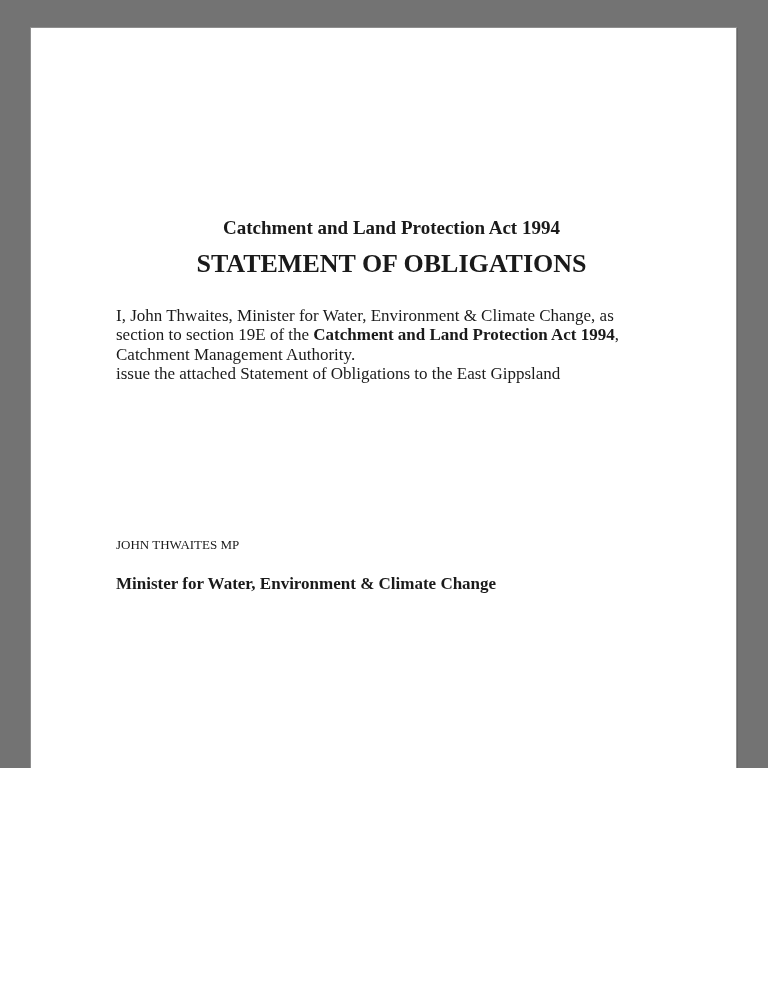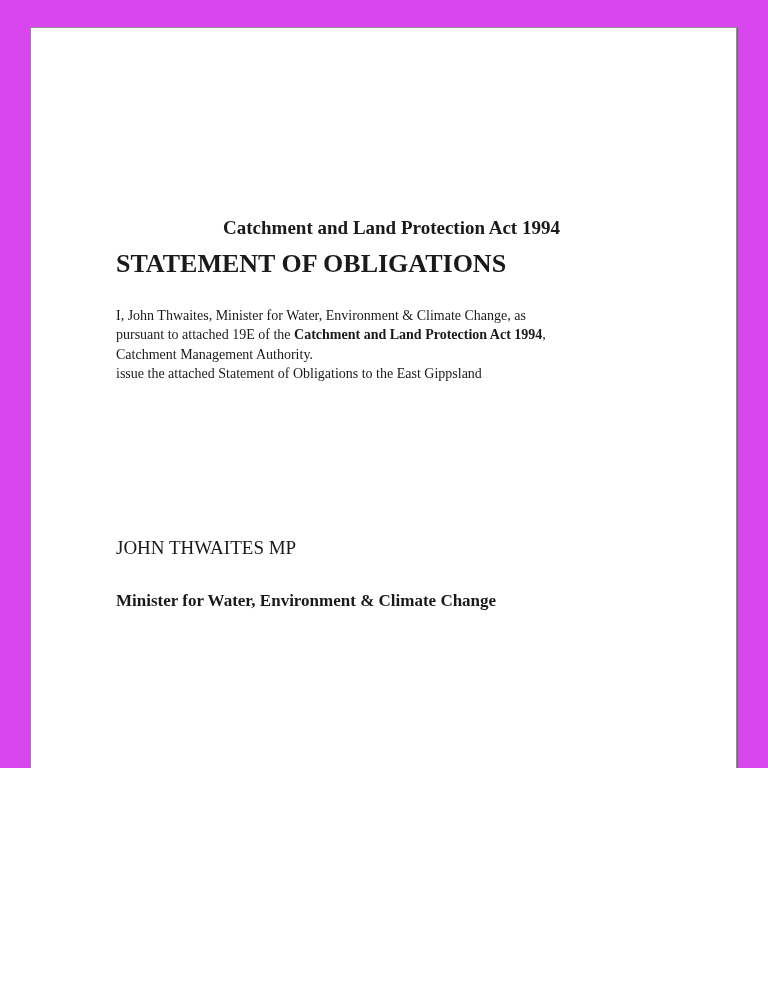--- a/index.html
+++ b/index.html
@@ -4,21 +4,21 @@
 <style>
   html, body {
     margin: 0;
     padding: 0;
     background: #ffffff;
   }
   .canvas {
     position: relative;
     width: 768px;
     height: 768px;
-    background: #d946ef;
+    background: #737373;
     overflow: hidden;
     font-family: "Liberation Serif", serif;
     color: #1a1a1a;
   }
   .page {
     position: absolute;
     left: 30px;
     top: 27px;
     width: 705px;
     height: 934px;
@@ -41,67 +41,66 @@
     text-align: center;
     font-size: 19px;
     font-weight: bold;
     white-space: nowrap;
   }
   .statement-title {
     position: absolute;
     top: 221px;
     left: 0;
     width: 100%;
-    text-align: left;
+    text-align: center;
     font-size: 26px;
     font-weight: bold;
     white-space: nowrap;
   }
   .paragraph {
     position: absolute;
     top: 278px;
     left: 0;
     width: 100%;
-    font-size: 14px;
+    font-size: 17px;
     line-height: 19.4px;
   }
   .paragraph > div {
     white-space: nowrap;
   }
   .sig-name {
     position: absolute;
     top: 509px;
     left: 0;
-    font-size: 19px;
+    font-size: 13px;
     white-space: nowrap;
   }
   .sig-title {
     position: absolute;
     top: 546px;
     left: 0;
     font-size: 17px;
     font-weight: bold;
     white-space: nowrap;
-    margin-top: 17px;
   }
 </style>
 </head>
 <body>
 
 <div class="canvas">
   <div class="page">
     <div class="content">
 
       <div class="act-title">Catchment and Land Protection Act 1994</div>
 
       <div class="statement-title">STATEMENT OF OBLIGATIONS</div>
 
       <div class="paragraph">
           <div><span>I, John Thwaites, Minister for Water, Environment &amp; Climate Change, as</span></div>
-          <div><span>pursuant to attached 19E of the </span><b>Catchment and Land Protection Act 1994</b><span>,</span></div>
+          <div><span>section to section 19E of the </span><b>Catchment and Land Protection Act 1994</b><span>,</span></div>
           <div><span>Catchment Management Authority.</span></div>
           <div><span>issue the attached Statement of Obligations to the East Gippsland</span></div>
         </div>
 
       <div class="sig-name">JOHN THWAITES MP</div>
 
       <div class="sig-title">Minister for Water, Environment &amp; Climate Change</div>
 
     </div>
   </div>

